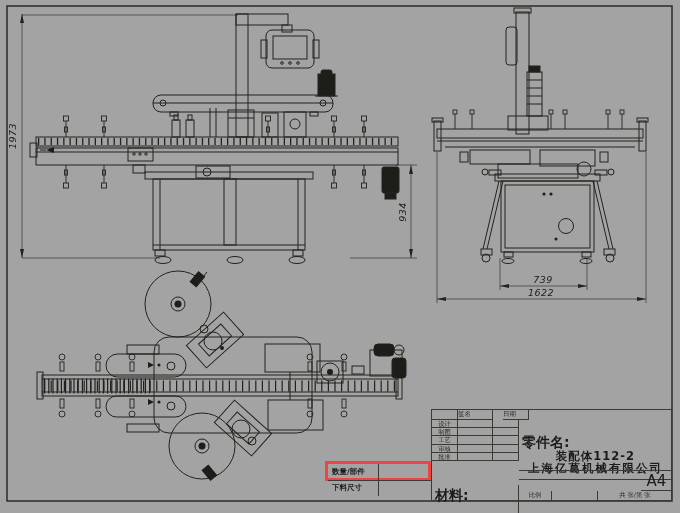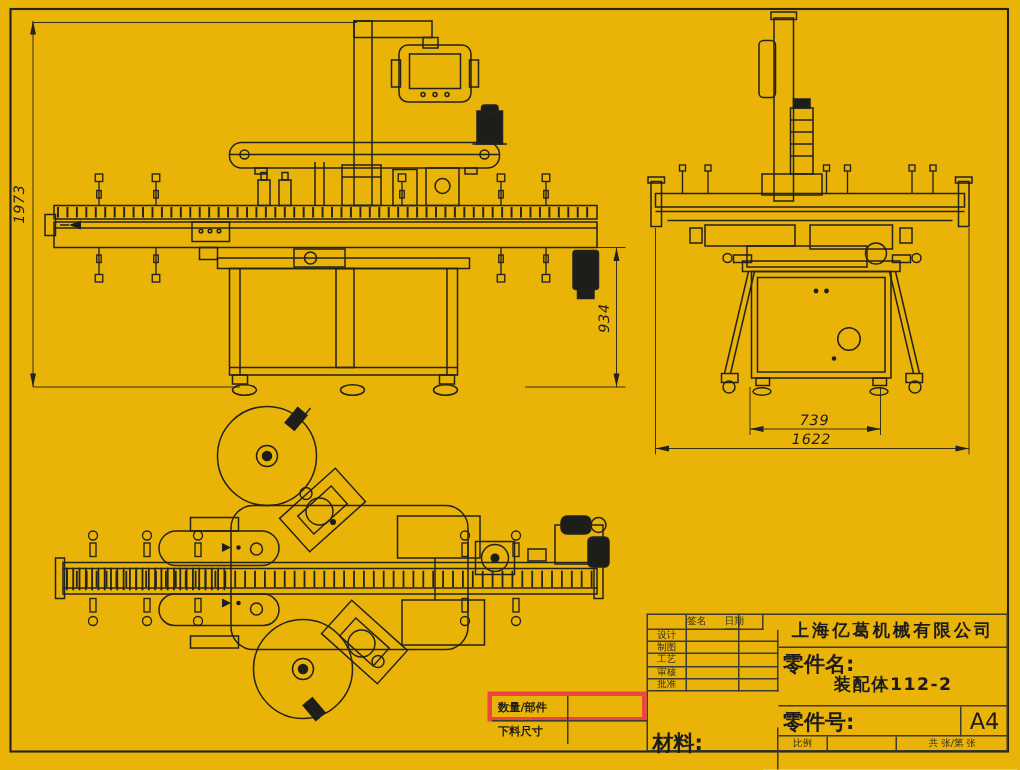--- a/index.html
+++ b/index.html
@@ -1,32 +1,32 @@
 <!DOCTYPE html>
 <html><head>
 <meta charset="utf-8">
 <style>
   html,body{margin:0;padding:0;}
   body{width:680px;height:513px;overflow:hidden;background:#e7e5d6;
        font-family:"DejaVu Sans",sans-serif;color:#1c1c1c;}
-  #stage{position:relative;width:680px;height:513px;background:#eab308;}
+  #stage{position:relative;width:680px;height:513px;background:#a3a3a3;}
   svg{position:absolute;left:0;top:0;}
   .dimtext{font-family:"DejaVu Sans",sans-serif;font-size:9.5px;font-style:italic;
            fill:#1c1c1c;text-anchor:middle;letter-spacing:.5px;}
   
   .tb{position:absolute;left:431px;top:409px;width:241px;height:92px;
       border:1.2px solid #3b3b33;box-sizing:border-box;z-index:5;}
   .cell{position:absolute;box-sizing:border-box;border-right:1px solid #3b3b33;
         border-bottom:1px solid #3b3b33;overflow:hidden;}
   .noR{border-right:none;} .noB{border-bottom:none;}
   .lab-s{font-size:6.5px;line-height:8px;color:#2a2a24;}
   .lab-row{font-size:6.3px;line-height:8.2px;text-align:center;color:#2a2a24;}
   .lab-b{font-size:14px;font-weight:bold;padding:2px 0 0 3px;}
   .company{font-size:11.5px;font-weight:bold;letter-spacing:2px;
-           display:flex;align-items:center;justify-content:center;}
+           display:flex;align-items:center;justify-content:center;margin-top:48px;}
   .pname{position:absolute;left:0;right:0;top:17px;text-align:center;
          font-size:11.5px;font-weight:bold;letter-spacing:1px;}
   .a4{display:flex;align-items:center;justify-content:center;font-size:15px;}
   .brow{font-size:6.3px;display:flex;align-items:center;justify-content:center;color:#2a2a24;}
   
   .pt{position:absolute;left:325px;top:461px;width:106px;height:20px;
       border:3px solid #ef4444;box-sizing:border-box;z-index:5;}
   .pt .cell{font-size:7.5px;font-weight:bold;display:flex;align-items:center;padding-left:4px;}
 </style>
 </head>
@@ -365,21 +365,21 @@
   <text class="dimtext" transform="translate(16,136) rotate(-90)">1973</text>
   <text class="dimtext" transform="translate(406,212) rotate(-90)">934</text>
   <text class="dimtext" x="543" y="283">739</text>
   <text class="dimtext" x="541" y="296">1622</text>
 </svg>
 
 <div class="tb">
 
   <div class="cell lab-s" style="left:0;top:0;width:26px;height:10px;"></div>
   <div class="cell lab-s" style="left:26px;top:0;width:35px;height:10px;">签名</div>
-  <div class="cell lab-s" style="left:51px;top:0;width:26px;height:10px;">日期</div>
+  <div class="cell lab-s" style="left:71px;top:0;width:26px;height:10px;">日期</div>
 
   <div class="cell lab-row" style="left:0;top:10px;width:26px;height:8.2px;">设计</div>
   <div class="cell" style="left:26px;top:10px;width:35px;height:8.2px;"></div>
   <div class="cell" style="left:61px;top:10px;width:26px;height:8.2px;"></div>
 
   <div class="cell lab-row" style="left:0;top:18.2px;width:26px;height:8.2px;">制图</div>
   <div class="cell" style="left:26px;top:18.2px;width:35px;height:8.2px;"></div>
   <div class="cell" style="left:61px;top:18.2px;width:26px;height:8.2px;"></div>
 
   <div class="cell lab-row" style="left:0;top:26.4px;width:26px;height:8.2px;">工艺</div>
@@ -396,21 +396,20 @@
 
   <div class="cell lab-b noB" style="left:0;top:51px;width:87px;height:39.6px;margin-top:24px;">材料:</div>
 
   <div class="cell company noR" style="left:87px;top:0;width:152.8px;height:22px;">上海亿葛机械有限公司</div>
 
   <div class="cell noR" style="left:87px;top:22px;width:152.8px;height:39px;">
     <div class="lab-b">零件名:</div>
     <div class="pname">装配体112-2</div>
   </div>
 
-  <div class="cell lab-b" style="left:87px;top:61px;width:122px;height:20px;">零件号:</div>
   <div class="cell a4 noR" style="left:209px;top:61px;width:30.8px;height:20px;">A4</div>
 
   <div class="cell brow noB" style="left:87px;top:81px;width:33px;height:9.8px;">比例</div>
   <div class="cell noB" style="left:120px;top:81px;width:46px;height:9.8px;"></div>
   <div class="cell brow noR noB" style="left:166px;top:81px;width:73.8px;height:9.8px;">共 张/第 张</div>
 </div>
 
 <div class="pt">
   <div class="cell" style="left:0;top:0;width:51px;height:16.5px;">数量/部件</div>
   <div class="cell noR" style="left:51px;top:0;width:53px;height:16.5px;"></div>

